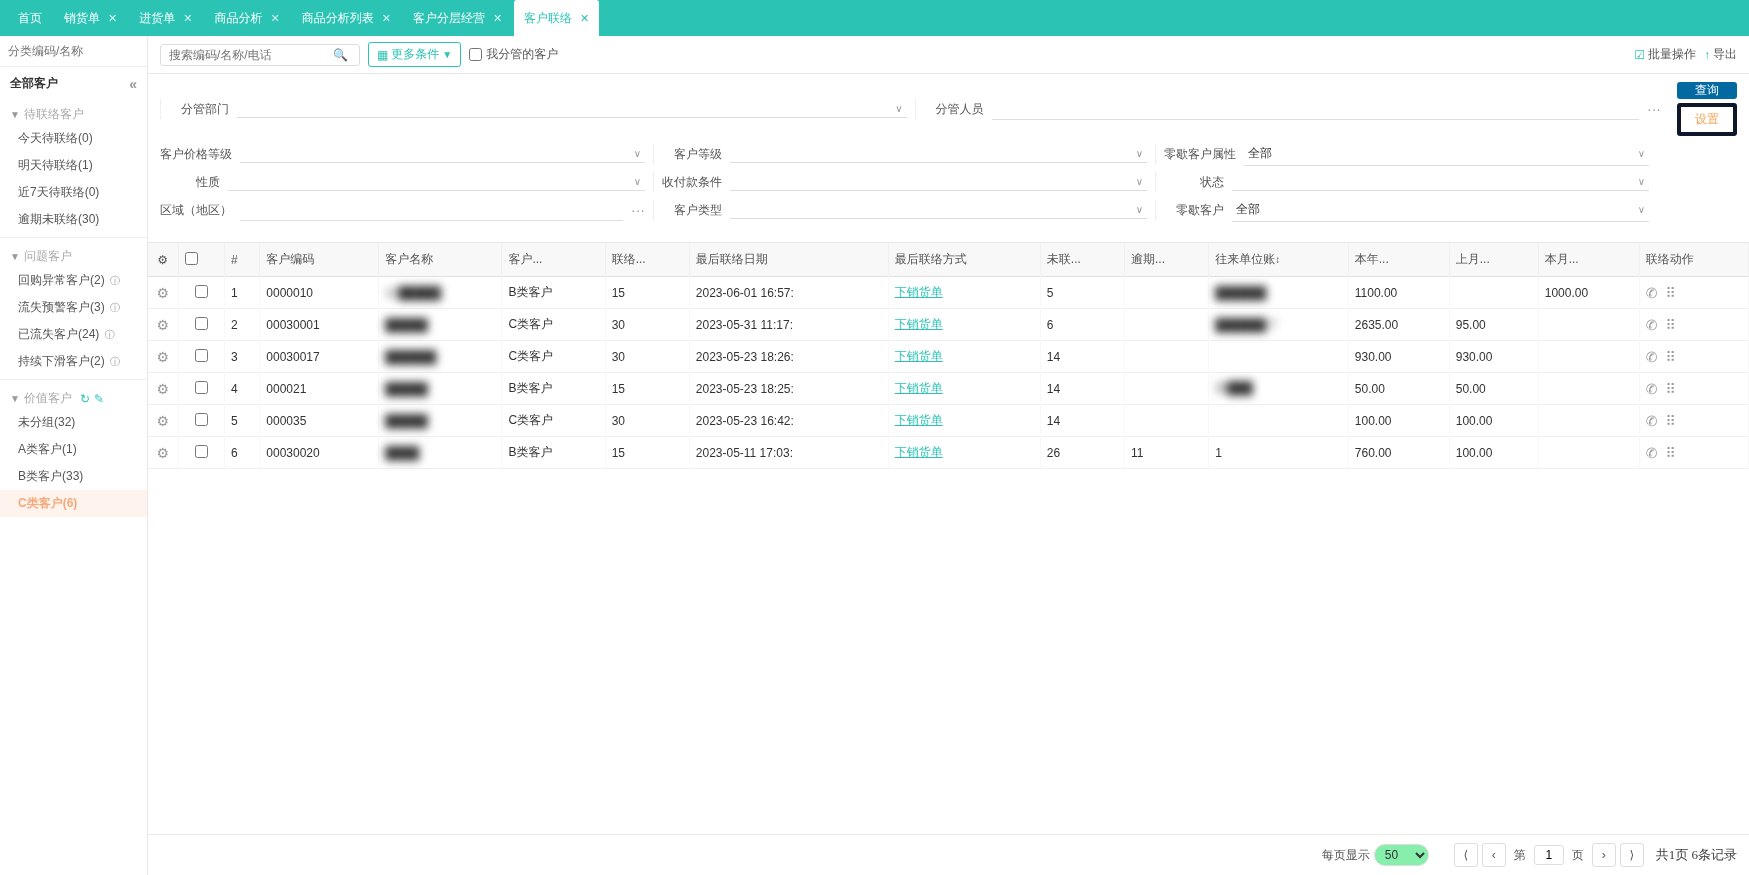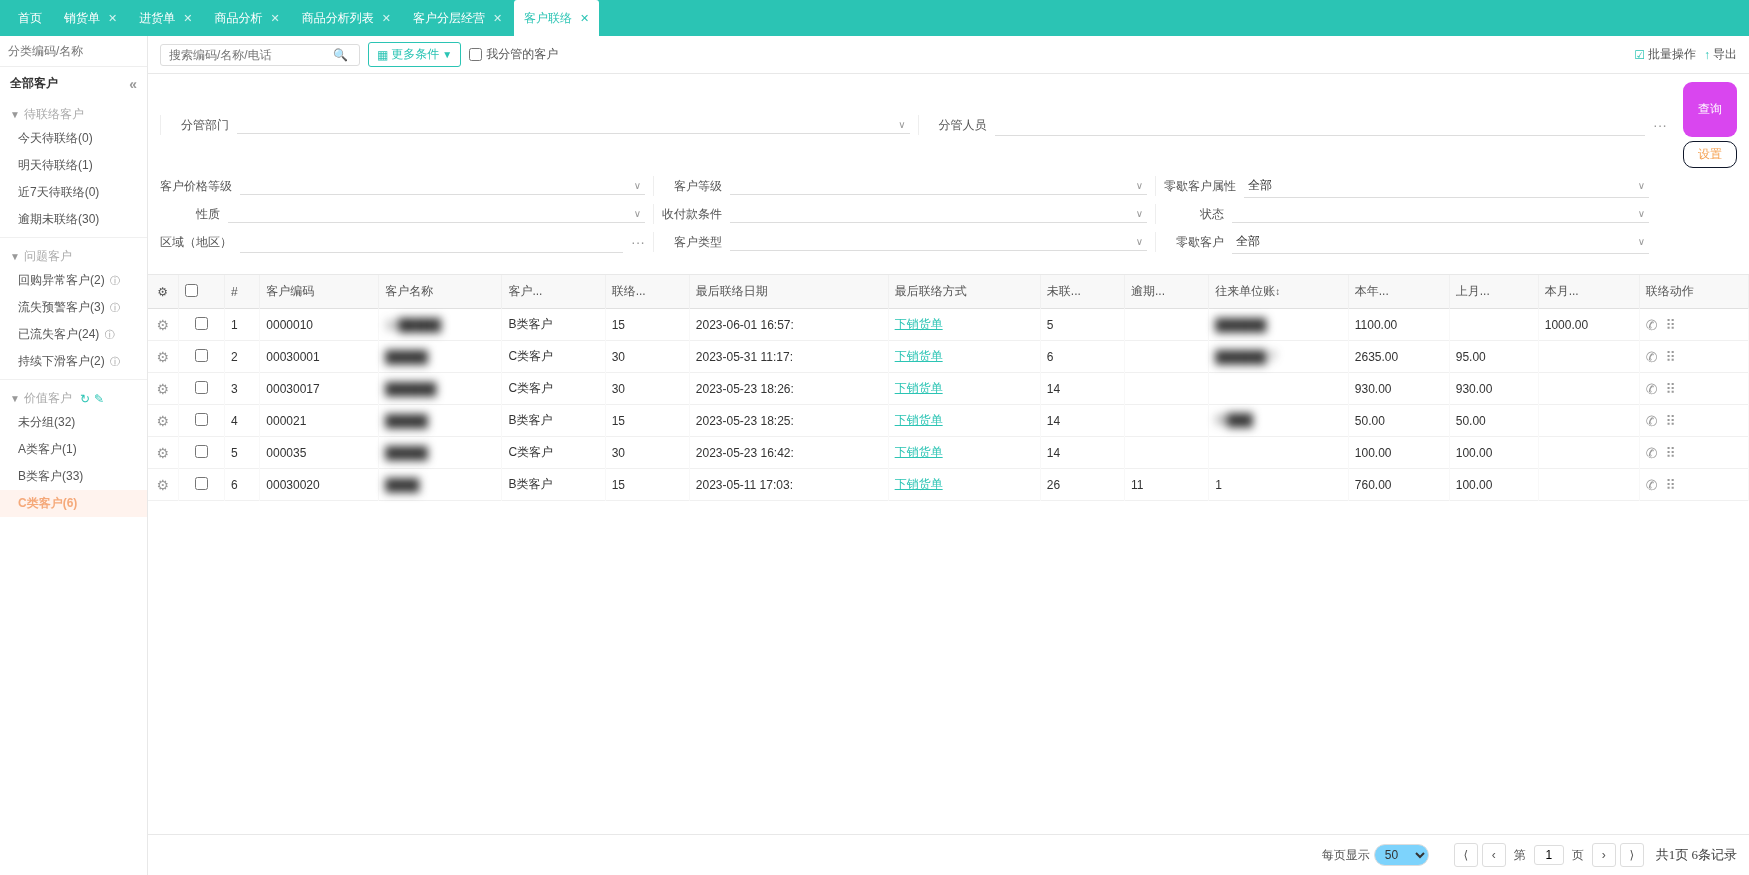--- a/index.html
+++ b/index.html
@@ -211,33 +211,33 @@
     }
     .filter-select-arrow { color: #999; font-size: 10px; }
     .filter-divider { width: 1px; background: #eee; height: 20px; }
     .filter-actions {
       display: flex;
       flex-direction: column;
       gap: 4px;
       margin-left: 8px;
     }
     .btn-query {
-      background: #d946ef;
+      background: #0369a1;
       color: #fff;
       border: none;
-      border-radius: 9px;
-      padding: 19px 14px;
+      border-radius: 3px;
+      padding: 0 14px;
       cursor: pointer;
       font-size: 12px;
     }
     .btn-set {
       background: #fff;
       color: #f5a050;
-      border: 1px solid #0f172a;
-      border-radius: 10px;
+      border: 4px solid #0f172a;
+      border-radius: 3px;
       padding: 4px 14px;
       cursor: pointer;
       font-size: 12px;
     }
     .filter-dots { color: #999; font-size: 14px; cursor: pointer; }
 
     
     .table-area {
       flex: 1;
       overflow: auto;
@@ -298,21 +298,21 @@
       align-items: center;
       gap: 4px;
       color: #555;
     }
     .page-size-select {
       border: 1px solid #ddd;
       border-radius: 11px;
       padding: 2px 6px;
       font-size: 12px;
       color: #333;
-      background: #7dd3fc;
+      background: #86efac;
     }
     .pagination {
       display: flex;
       align-items: center;
       gap: 4px;
       color: #555;
     }
     .page-btn {
       width: 24px;
       height: 24px;

